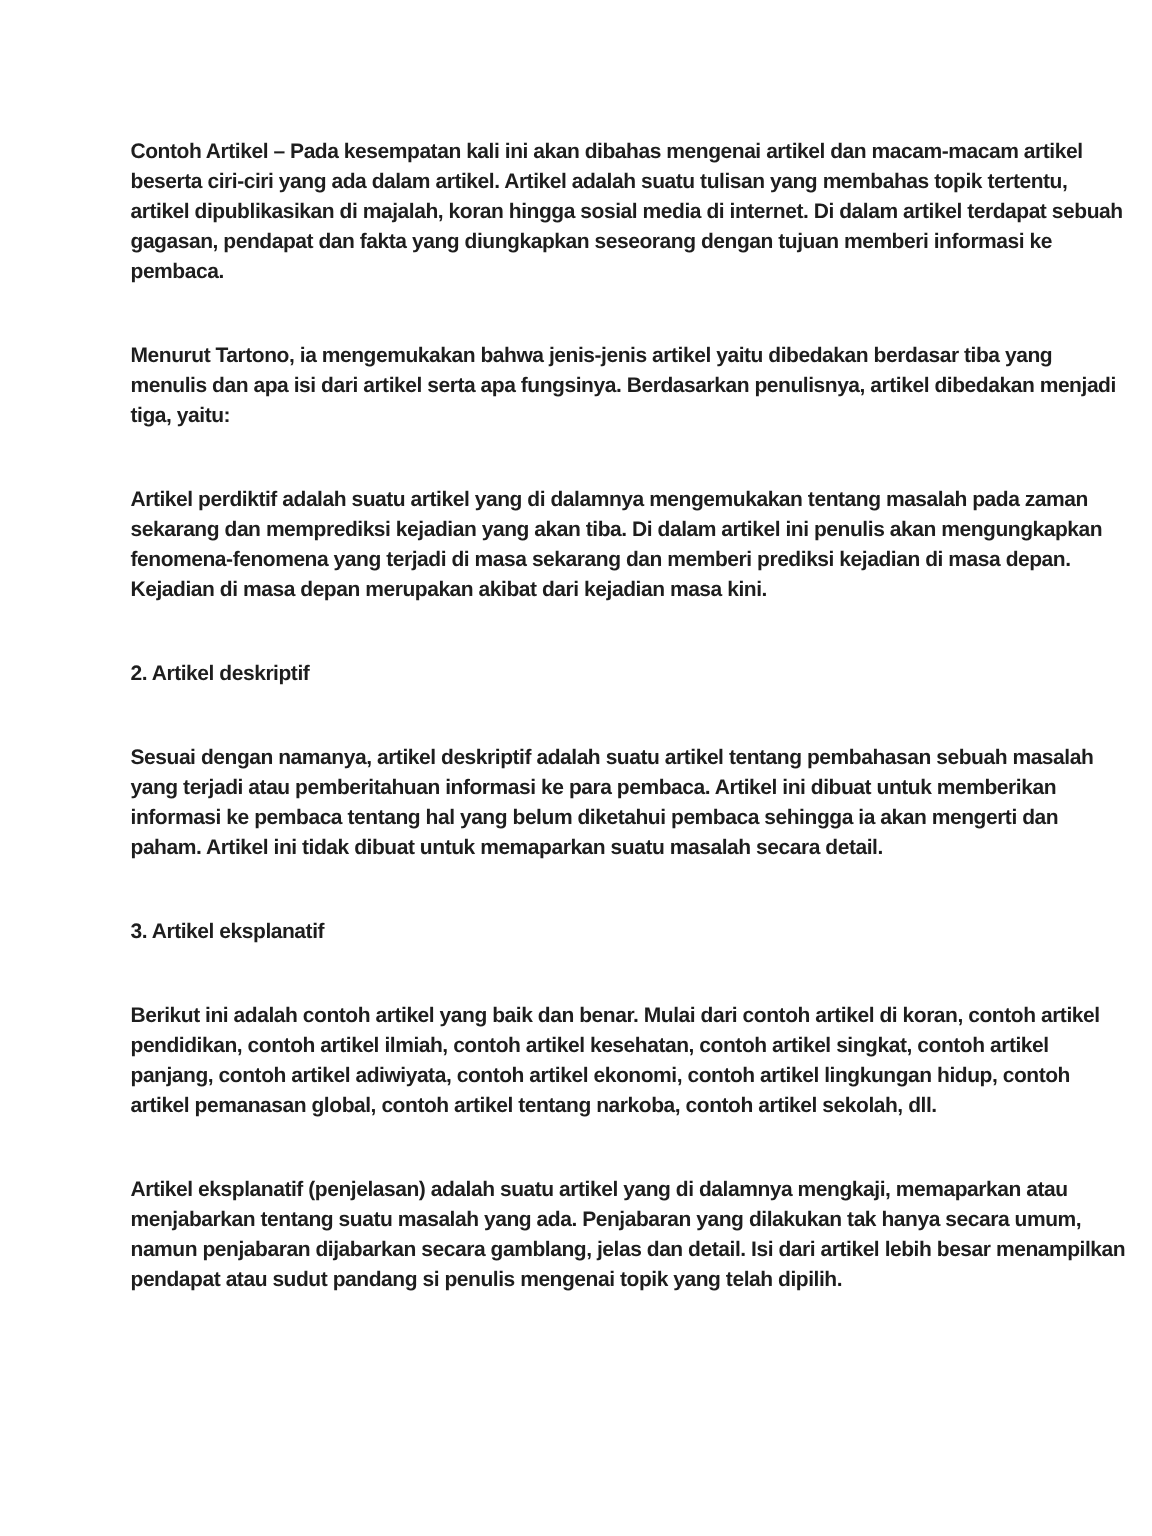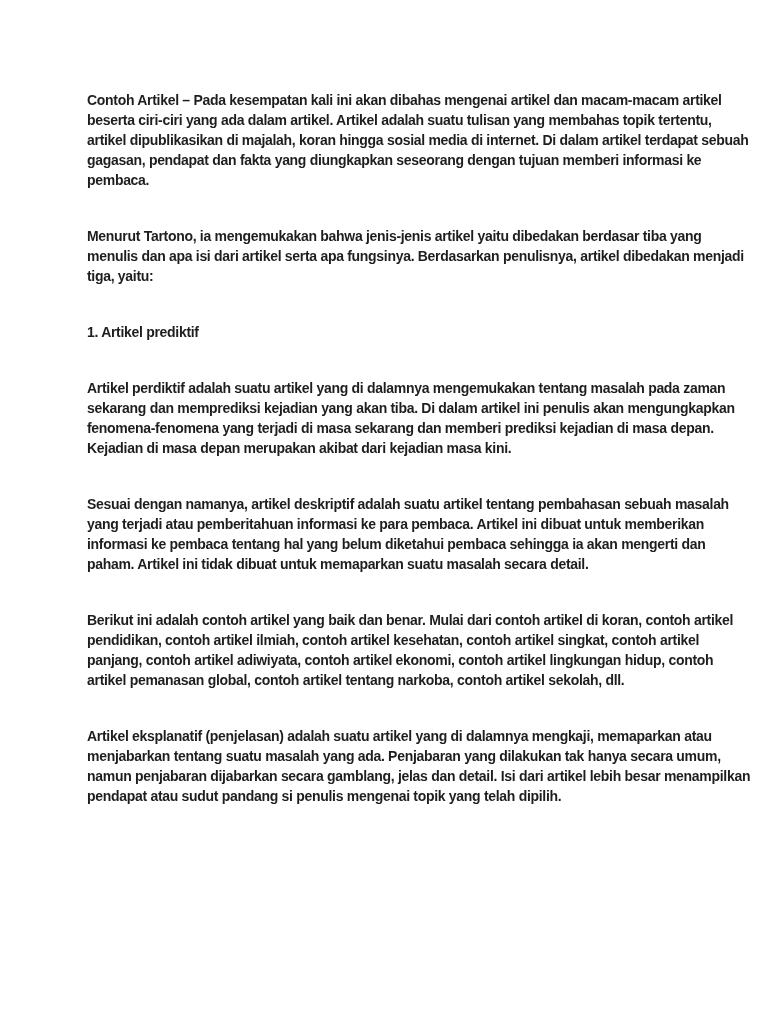--- a/index.html
+++ b/index.html
@@ -51,29 +51,30 @@
 <div class="doc-page">
   <div class="doc-content">
     <div class="block">Contoh Artikel – Pada kesempatan kali ini akan dibahas mengenai artikel dan macam-macam artikel
 beserta ciri-ciri yang ada dalam artikel. Artikel adalah suatu tulisan yang membahas topik tertentu,
 artikel dipublikasikan di majalah, koran hingga sosial media di internet. Di dalam artikel terdapat sebuah
 gagasan, pendapat dan fakta yang diungkapkan seseorang dengan tujuan memberi informasi ke
 pembaca.</div>
     <div class="block">Menurut Tartono, ia mengemukakan bahwa jenis-jenis artikel yaitu dibedakan berdasar tiba yang
 menulis dan apa isi dari artikel serta apa fungsinya. Berdasarkan penulisnya, artikel dibedakan menjadi
 tiga, yaitu:</div>
-    <div class="heading">1. Artikel prediktif</div>
     <div class="block">Artikel perdiktif adalah suatu artikel yang di dalamnya mengemukakan tentang masalah pada zaman
 sekarang dan memprediksi kejadian yang akan tiba. Di dalam artikel ini penulis akan mengungkapkan
 fenomena-fenomena yang terjadi di masa sekarang dan memberi prediksi kejadian di masa depan.
 Kejadian di masa depan merupakan akibat dari kejadian masa kini.</div>
+    <div class="heading">2. Artikel deskriptif</div>
     <div class="block">Sesuai dengan namanya, artikel deskriptif adalah suatu artikel tentang pembahasan sebuah masalah
 yang terjadi atau pemberitahuan informasi ke para pembaca. Artikel ini dibuat untuk memberikan
 informasi ke pembaca tentang hal yang belum diketahui pembaca sehingga ia akan mengerti dan
 paham. Artikel ini tidak dibuat untuk memaparkan suatu masalah secara detail.</div>
+    <div class="heading">3. Artikel eksplanatif</div>
     <div class="block">Berikut ini adalah contoh artikel yang baik dan benar. Mulai dari contoh artikel di koran, contoh artikel
 pendidikan, contoh artikel ilmiah, contoh artikel kesehatan, contoh artikel singkat, contoh artikel
 panjang, contoh artikel adiwiyata, contoh artikel ekonomi, contoh artikel lingkungan hidup, contoh
 artikel pemanasan global, contoh artikel tentang narkoba, contoh artikel sekolah, dll.</div>
     <div class="block">Artikel eksplanatif (penjelasan) adalah suatu artikel yang di dalamnya mengkaji, memaparkan atau
 menjabarkan tentang suatu masalah yang ada. Penjabaran yang dilakukan tak hanya secara umum,
 namun penjabaran dijabarkan secara gamblang, jelas dan detail. Isi dari artikel lebih besar menampilkan
 pendapat atau sudut pandang si penulis mengenai topik yang telah dipilih.</div>
   </div>
 </div>

